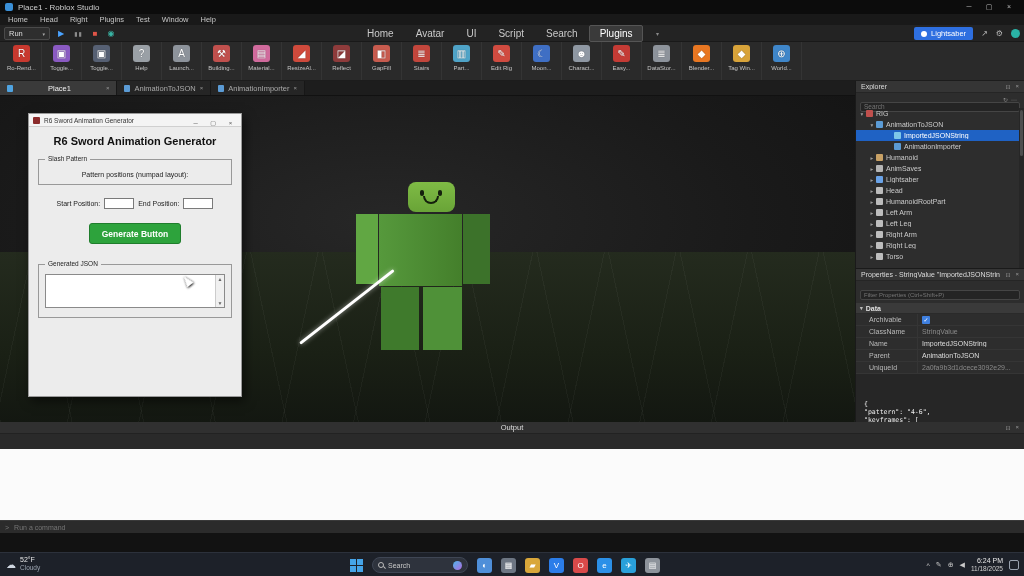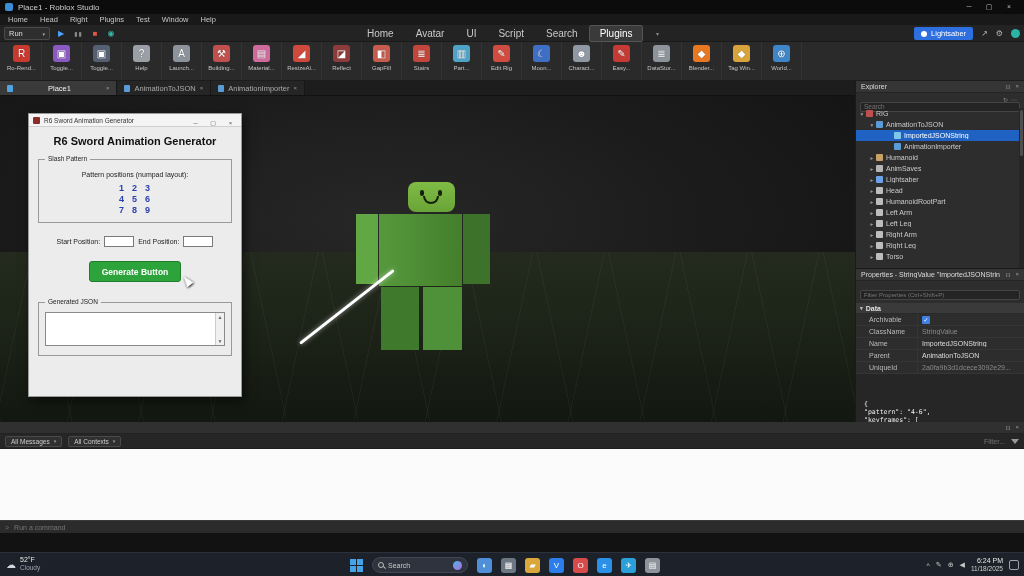--- a/index.html
+++ b/index.html
@@ -366,26 +366,20 @@
     <span class="dialog-controls">
       <span>─</span>
       <span>▢</span>
       <span>×</span>
     </span>
   </div>
   <div class="dialog-heading">R6 Sword Animation Generator</div>
   <div class="fieldset">
     <span class="legend">Slash Pattern</span>
     <div class="pattern-hint">Pattern positions (numpad layout):</div>
-    <div class="numpad">
-
-    <div class="numpad-row">1  2  3</div>
-        <div class="numpad-row">4  5  6</div>
-        <div class="numpad-row">7  8  9</div>
-      </div>
   </div>
   <div class="posrow">
     <span>Start Position:</span>
     <input class="pos-input" type="text" value="" style="">
     <span>End Position:</span>
     <input class="pos-input" type="text" value="" style="">
   </div>
   <button class="generate-btn">Generate Button</button>
   <div class="fieldset json-fieldset">
     <span class="legend">Generated JSON</span>
@@ -553,37 +547,25 @@
         <span class="prop-value">2a0fa9b3d1dcece3092e29...</span>
       </div>
     </div>
   <div class="props-json">
     
   <div>{</div><div>"pattern": "4-6",</div><div>"keyframes": [</div></div>
 </div>
 
 <div class="output">
   <div class="output-header">
+    <span class="output-title">Output</span>
     <span class="panel-icons">
       <span>⊡</span>
       <span>×</span>
     </span>
-  </div>
-  <div class="output-filter-row">
-    <div class="pill">
-      <span>All Messages</span>
-      <span class="caret">▾</span>
-    </div>
-    <div class="pill">
-      <span>All Contexts</span>
-      <span class="caret">▾</span>
-    </div>
-    <span class="output-spacer"></span>
-    <input class="output-filter-input" type="text" placeholder="Filter..." style="">
-    <span class="funnel"></span>
   </div>
   <div class="output-content"></div>
 </div>
 
 <div class="command-bar">
   <span class="cmd-prompt">&gt;</span>
   <input class="cmd-input" type="text" placeholder="Run a command" style="">
 </div>
 <div class="gap-strip"></div>
 

